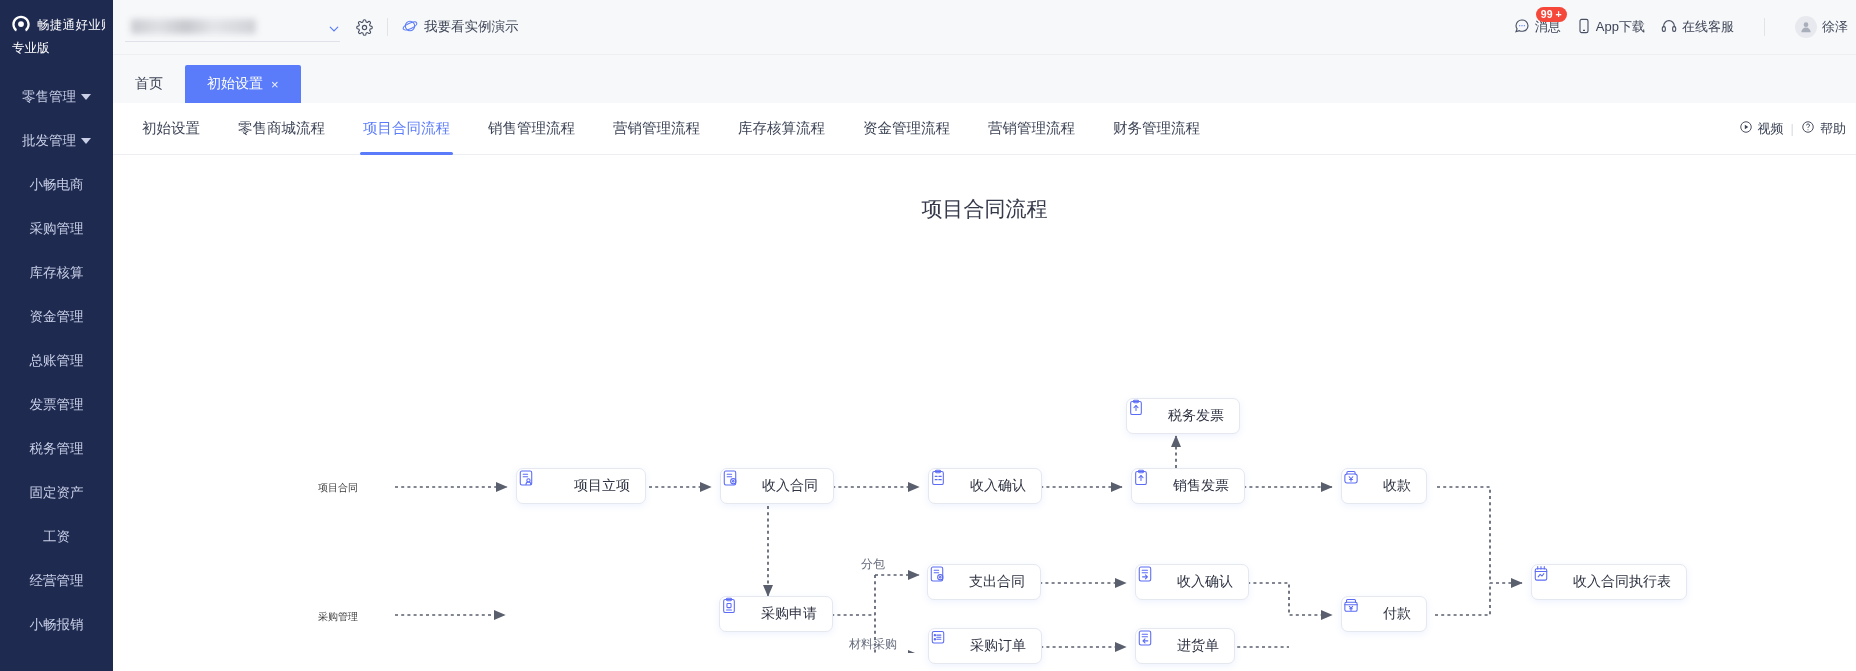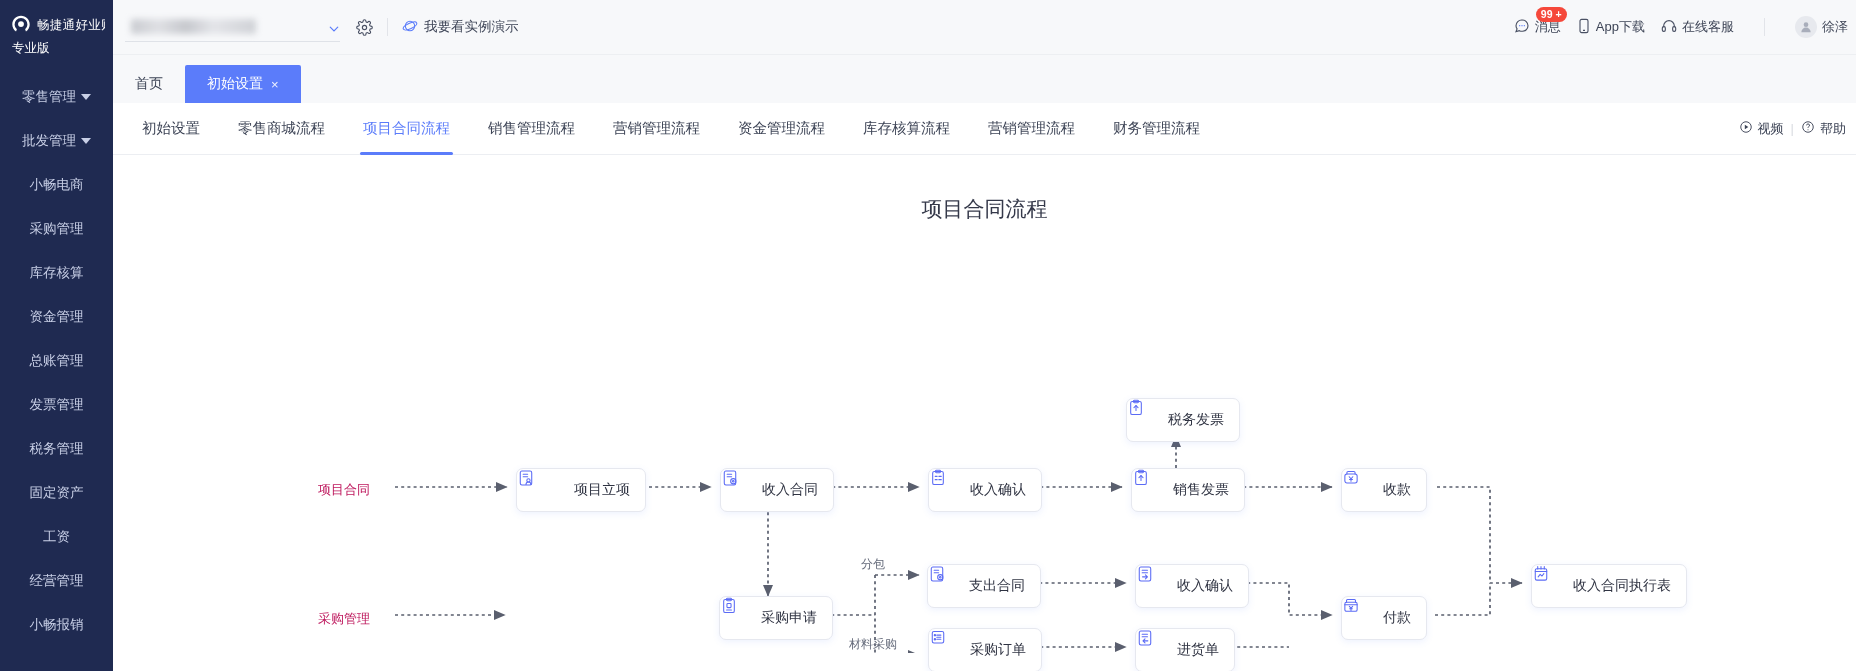--- a/index.html
+++ b/index.html
@@ -129,30 +129,30 @@
 
   .chart-title {
     text-align: center; font-size: 21px; color: #35394a;
     margin-top: 40px; font-weight: normal;
   }
 
   
   .flow { position: relative; width: 100%; height: 430px; }
   .flow svg { position: absolute; left: 0; top: 0; }
   .node {
-    position: absolute; height: 44px; background: #fff;
+    position: absolute; height: 36px; background: #fff;
     border: 1px solid #e6e8ef; border-radius: 7px;
     box-shadow: 0 2px 7px rgba(91,124,250,.10);
     display: flex; align-items: center; gap: 8px;
     padding: 0 15px; cursor: pointer; white-space: nowrap;
     font-size: 14px; color: #2f3342;
   }
   .node .ic { width: 18px; height: 18px; flex: 0 0 18px; display:flex; }
   .rowlabel {
-    position: absolute; font-size: 13px; color: #be185d;
+    position: absolute; font-size: 10px; color: #404040;
     white-space: nowrap;
   }
   .edgelabel {
     position: absolute; font-size: 12px; color: #646a7a;
     white-space: nowrap;
   }
 </style>
 </head>
 <body>
 
@@ -297,22 +297,22 @@
       </div>
     </div>
 
   <main class="page">
     <div class="subtabs" id="subtabs">
       <div class="subtab">初始设置</div>
         <div class="subtab">零售商城流程</div>
         <div class="subtab active">项目合同流程</div>
         <div class="subtab">销售管理流程</div>
         <div class="subtab">营销管理流程</div>
+        <div class="subtab">库存核算流程</div>
         <div class="subtab">资金管理流程</div>
-        <div class="subtab">库存核算流程</div>
         <div class="subtab">营销管理流程</div>
         <div class="subtab">财务管理流程</div>
         <div class="subtabs-right">
         <span class="sr-link">
           <span>
             <svg width="14" height="14" viewBox="0 0 24 24" fill="none" stroke="#3d4456" stroke-width="1.6">
               <circle cx="12" cy="12" r="9"></circle>
                 <path d="M10 8.3 16 12l-6 3.7z" fill="#3d4456" stroke="none"></path>
             </svg>
           </span>

